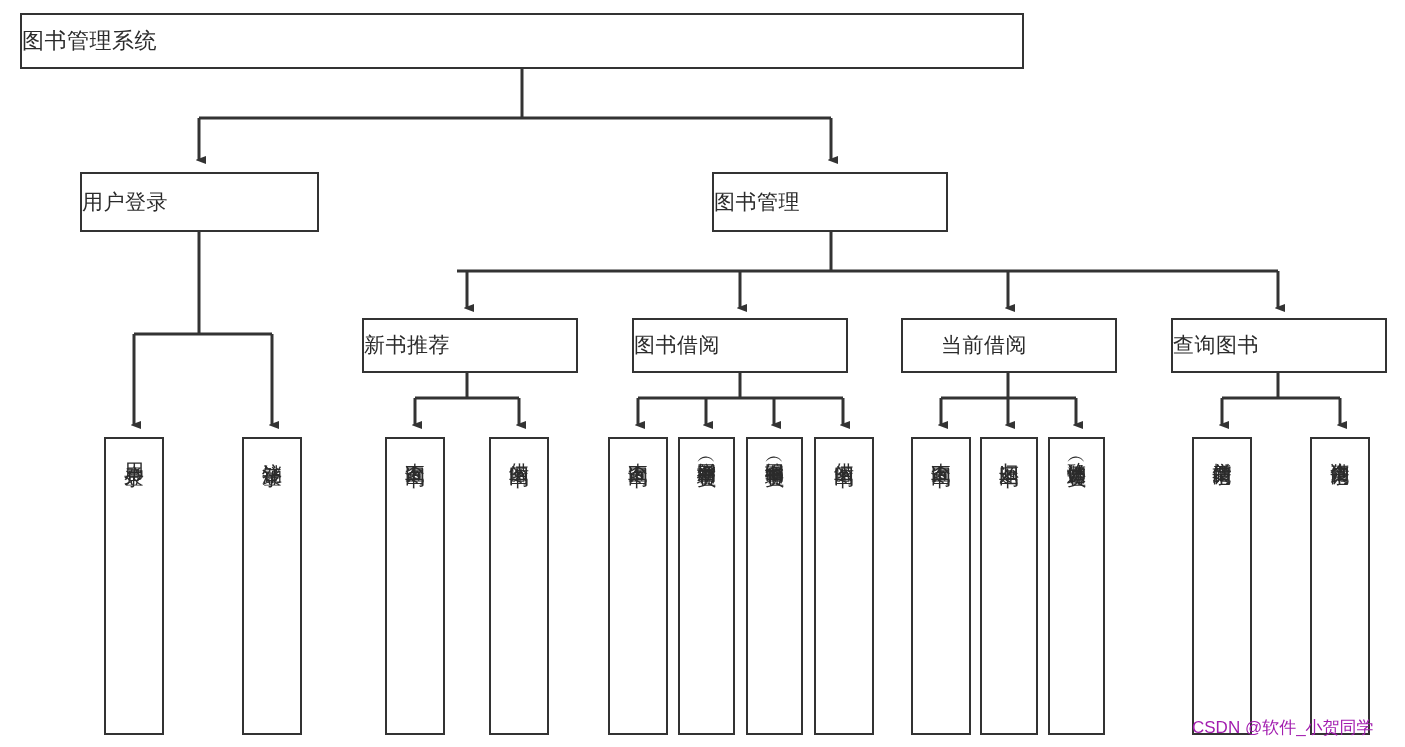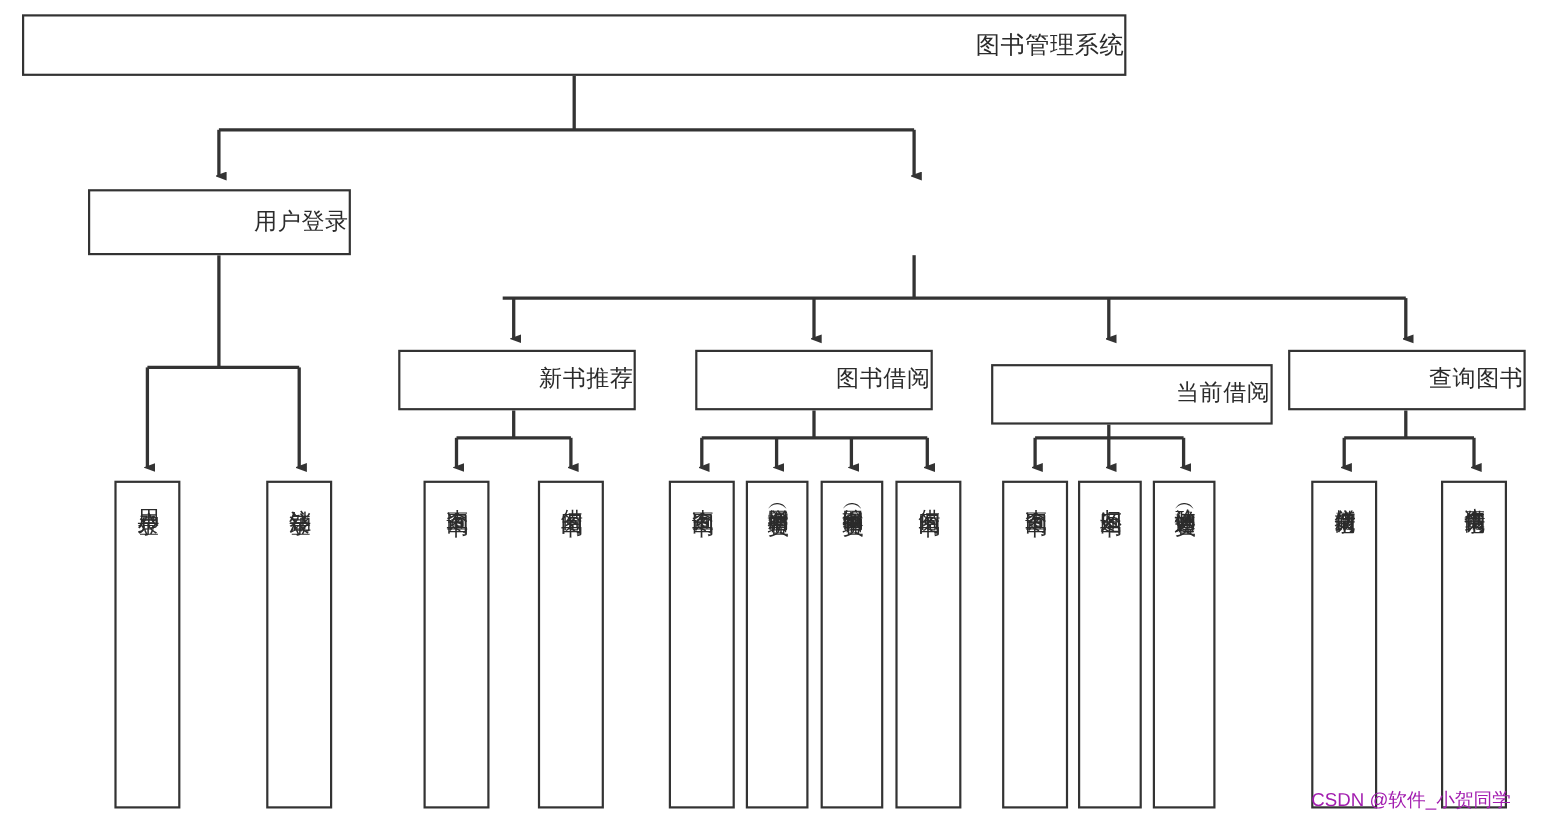--- a/index.html
+++ b/index.html
@@ -28,21 +28,21 @@
     pointer-events: none;
   }
   
   .node {
     position: absolute;
     box-sizing: border-box;
     background: #ffffff;
     border: 2px solid #333333;
     display: flex;
     align-items: center;
-    justify-content: flex-end;
+    justify-content: flex-start;
     text-align: center;
     color: #2b2b2b;
   }
   .node .label {
     display: block;
     line-height: 1.15;
     white-space: pre;
   }
   
   .node.horiz .label {
@@ -133,28 +133,31 @@
     </g>
   </svg>
 
   <div class="node horiz root" style="left:20px; top:13px; width:1004px; height:56px;">
     <span class="label">图书管理系统</span>
   </div>
 
   <div class="node horiz" style="left:80px; top:172px; width:239px; height:60px;">
     <span class="label">用户登录</span>
   </div>
+  <div class="node horiz" style="left:712px; top:172px; width:236px; height:60px;">
+    <span class="label">图书管理</span>
+  </div>
 
   <div class="node horiz" style="left:362px; top:318px; width:216px; height:55px;">
     <span class="label">新书推荐</span>
   </div>
   <div class="node horiz" style="left:632px; top:318px; width:216px; height:55px;">
     <span class="label">图书借阅</span>
   </div>
-  <div class="node horiz" style="left:901px; top:331px; width:256px; height:55px;">
+  <div class="node horiz" style="left:901px; top:318px; width:216px; height:55px;padding-left:38px;">
     <span class="label">当前借阅</span>
   </div>
   <div class="node horiz" style="left:1171px; top:318px; width:216px; height:55px;">
     <span class="label">查询图书</span>
   </div>
 
   <div class="node vert" style="left:104px; top:437px; width:60px; height:298px;">
     <span class="label">用户登录</span>
   </div>
   <div class="node vert" style="left:242px; top:437px; width:60px; height:298px;">

